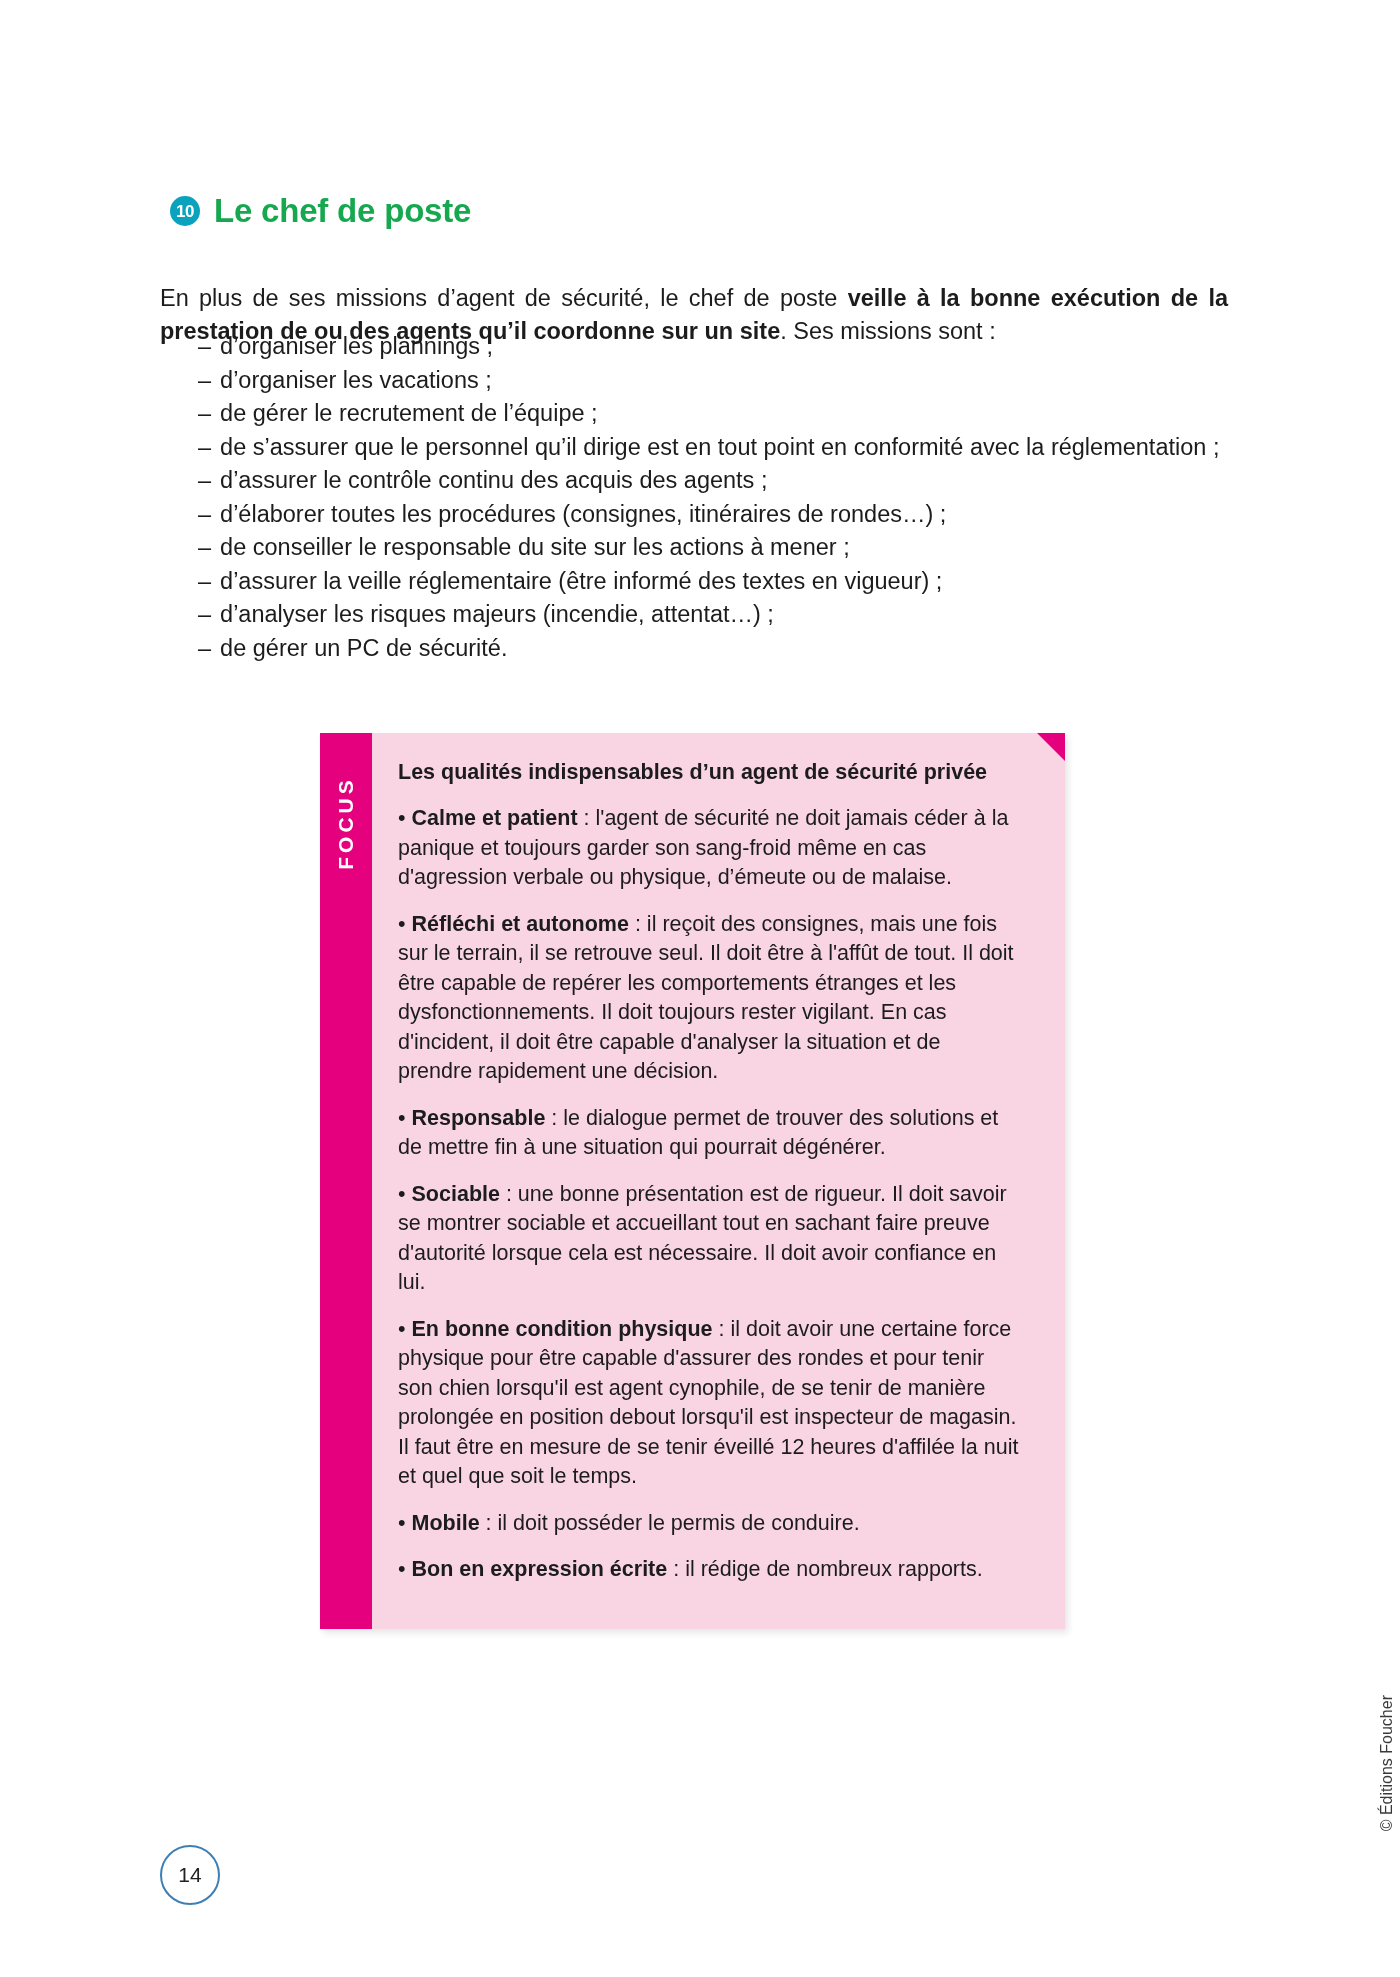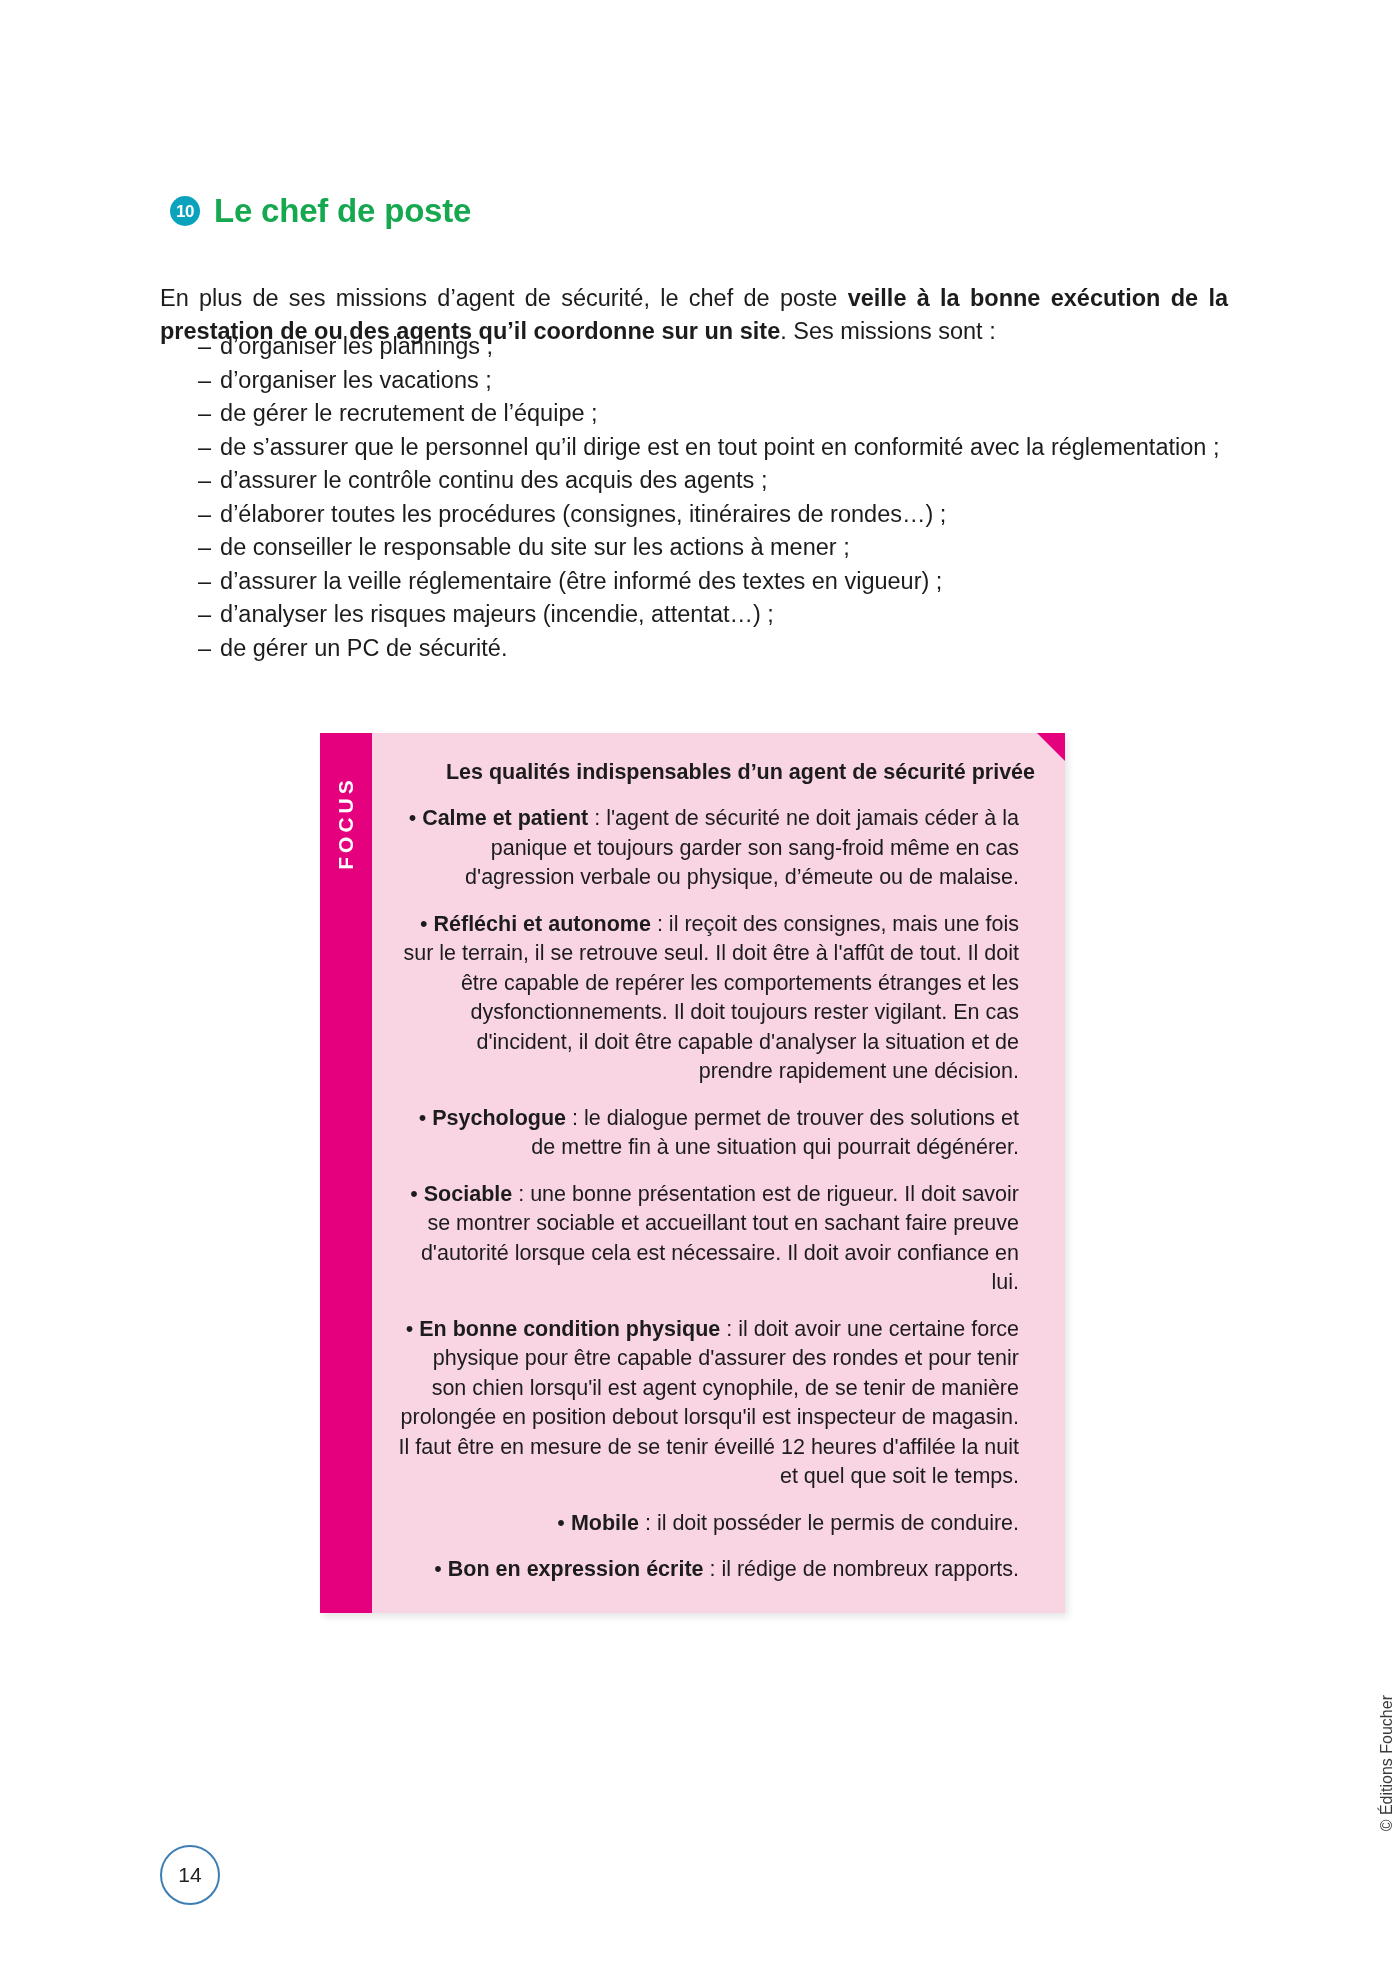--- a/index.html
+++ b/index.html
@@ -109,23 +109,22 @@
     transform: translateX(-50%) rotate(-90deg);
     transform-origin: center;
     color: #ffffff;
     font-size: 21px;
     font-weight: bold;
     letter-spacing: 4px;
     white-space: nowrap;
   }
   .focus-body {
     flex: 1;
-    padding: 26px 30px 28px 26px;
+    padding: 26px 30px 44px 26px;
     position: relative;
-    text-align: right;
   }
   .corner-fold {
     position: absolute;
     right: 0;
     top: 0;
     width: 0;
     height: 0;
     border-top: 28px solid #e5007e;
     border-left: 28px solid transparent;
   }
@@ -231,21 +230,21 @@
       <span class="focus-tab-label">FOCUS</span>
     </div>
     <div class="focus-body">
       <span class="corner-fold"></span>
       <p class="focus-title">Les qualités indispensables d’un agent de sécurité privée</p>
 
       <p class="focus-item"><span>• </span><span class="term">Calme et patient</span><span> : l'agent de sécurité ne doit jamais céder à la panique et toujours garder son sang-froid même en cas d'agression verbale ou physique, d’émeute ou de malaise.</span></p>
 
       <p class="focus-item"><span>• </span><span class="term">Réfléchi et autonome</span><span> : il reçoit des consignes, mais une fois sur le terrain, il se retrouve seul. Il doit être à l'affût de tout. Il doit être capable de repérer les comportements étranges et les dysfonctionnements. Il doit toujours rester vigilant. En cas d'incident, il doit être capable d'analyser la situation et de prendre rapidement une décision.</span></p>
 
-      <p class="focus-item"><span>• </span><span class="term">Psychologue</span><span> : le dialogue permet de trouver des solutions et de mettre fin à une situation qui pourrait dégénérer.</span></p>
+      <p class="focus-item"><span>• </span><span class="term">Responsable</span><span> : le dialogue permet de trouver des solutions et de mettre fin à une situation qui pourrait dégénérer.</span></p>
 
 
       <p class="focus-item"><span>• </span><span class="term">Sociable</span><span> : une bonne présentation est de rigueur. Il doit savoir se montrer sociable et accueillant tout en sachant faire preuve d'autorité lorsque cela est nécessaire. Il doit avoir confiance en lui.</span></p>
 
       <p class="focus-item"><span>• </span><span class="term">En bonne condition physique</span><span> : il doit avoir une certaine force physique pour être capable d'assurer des rondes et pour tenir son chien lorsqu'il est agent cynophile, de se tenir de manière prolongée en position debout lorsqu'il est inspecteur de magasin. Il faut être en mesure de se tenir éveillé 12 heures d'affilée la nuit et quel que soit le temps.</span></p>
 
       <p class="focus-item"><span>• </span><span class="term">Mobile</span><span> : il doit posséder le permis de conduire.</span></p>
 
       <p class="focus-item"><span>• </span><span class="term">Bon en expression écrite</span><span> : il rédige de nombreux rapports.</span></p>
     </div>

